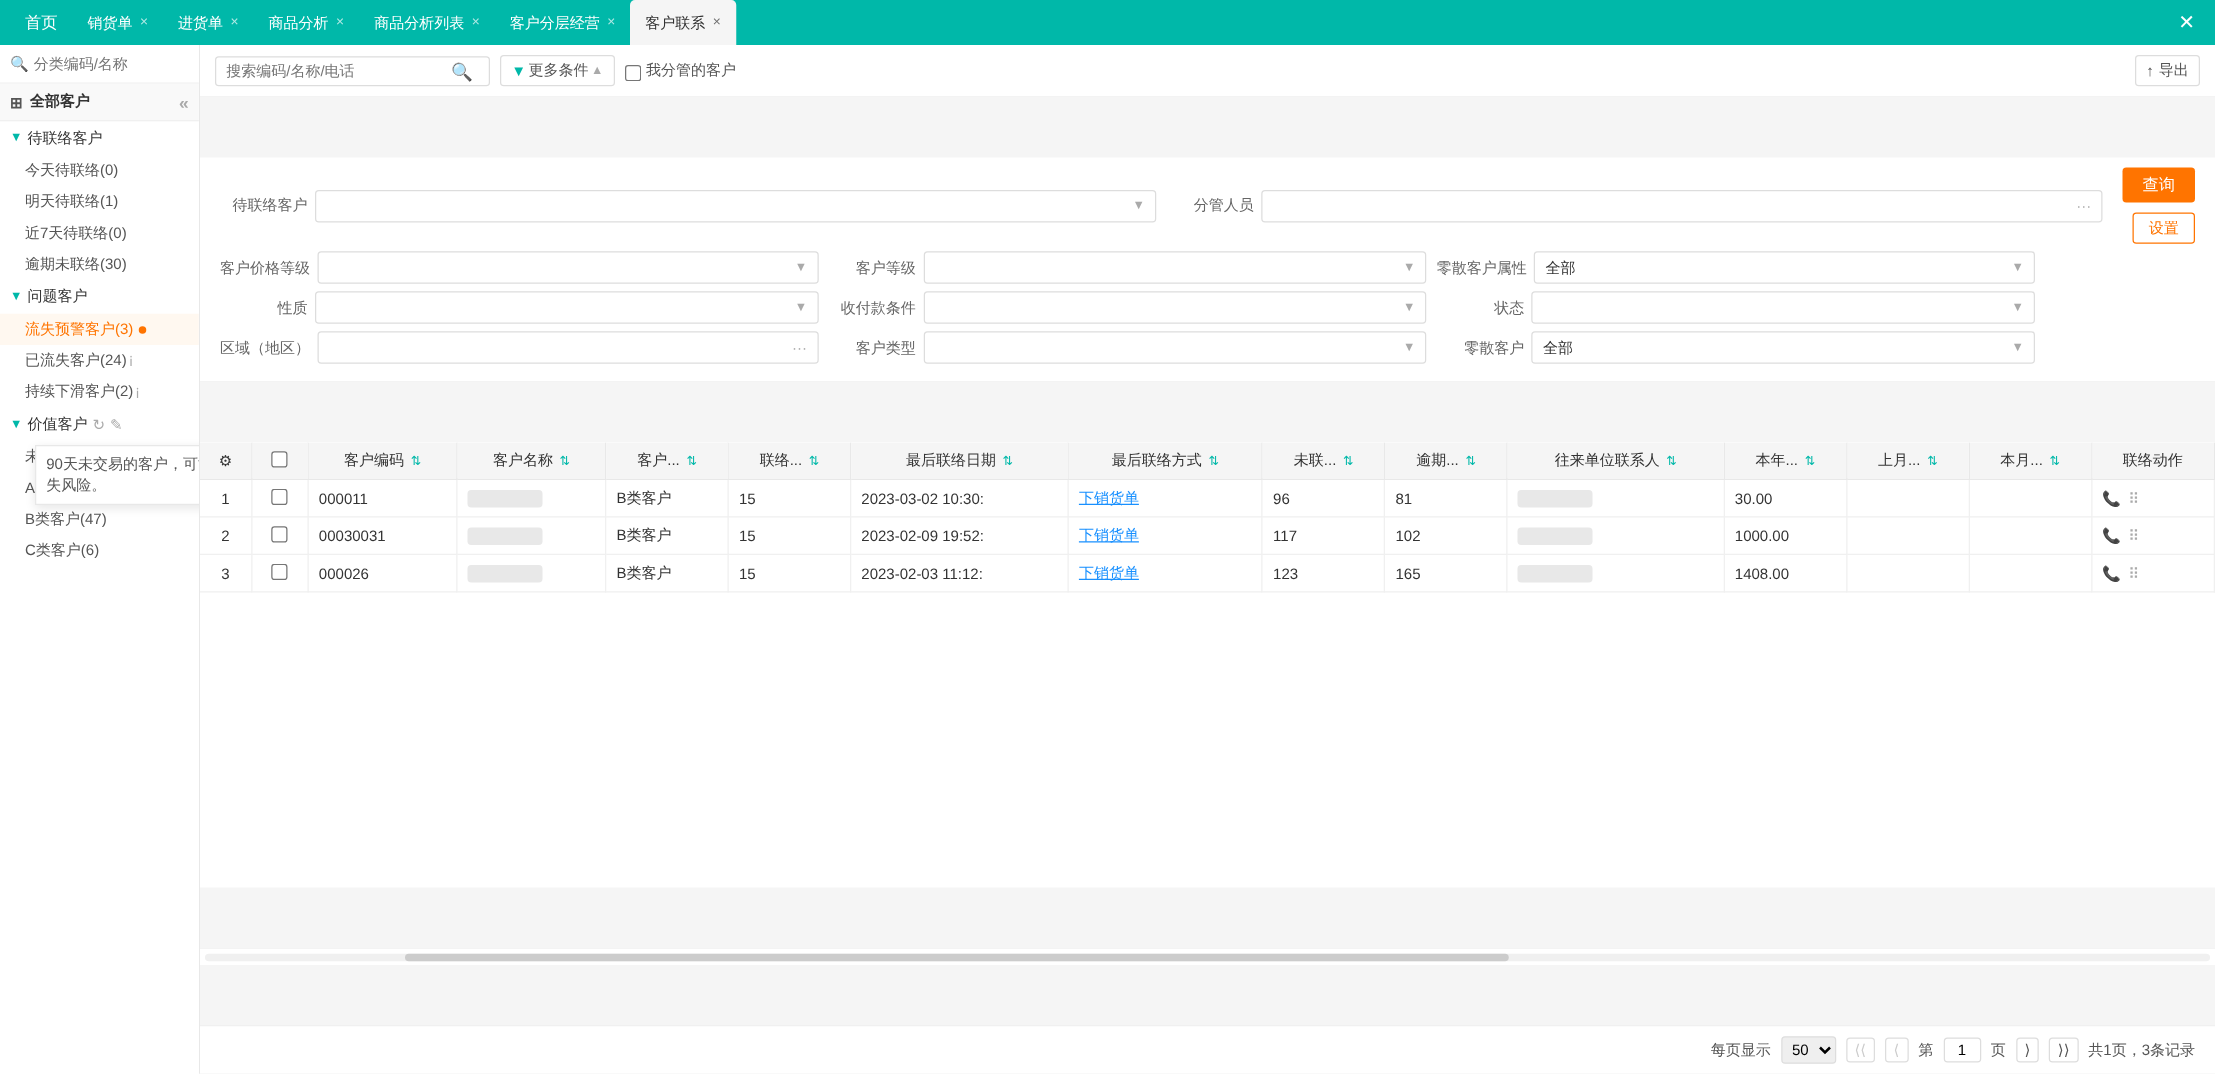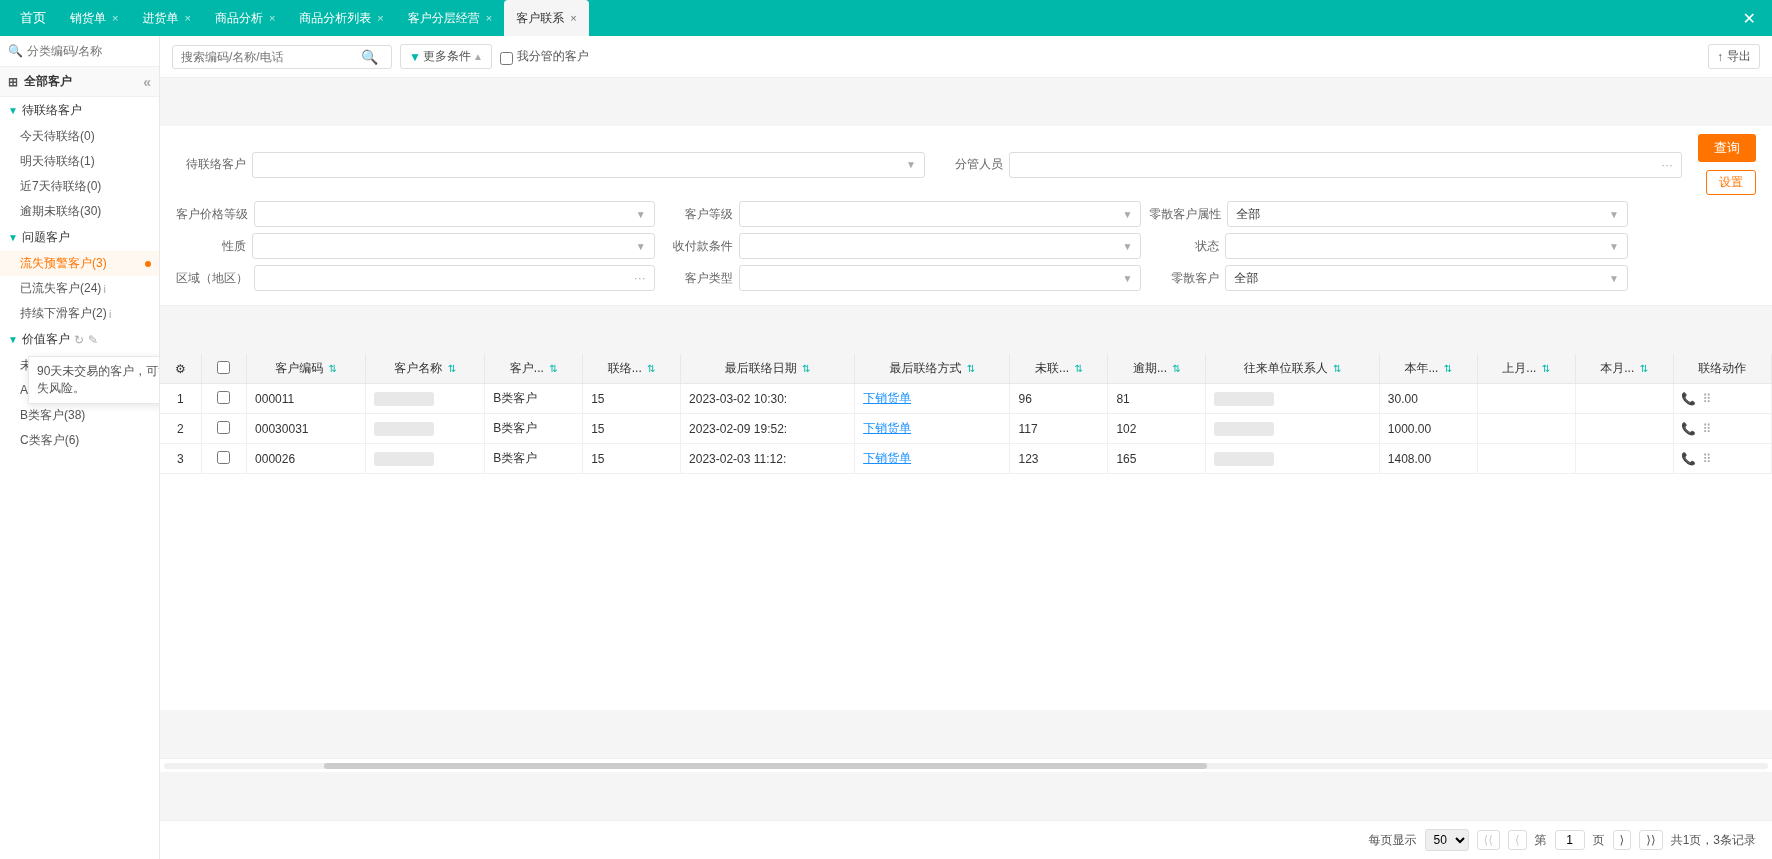--- a/index.html
+++ b/index.html
@@ -119,21 +119,20 @@
       display: flex;
       align-items: center;
       padding: 4px 8px 4px 20px;
       color: #555;
       cursor: pointer;
       font-size: 12px;
     }
     .sidebar-item.active {
       color: #ff7400;
       background: #fff8f0;
-      justify-content: space-between;
     }
     .sidebar-item .dot-icon {
       width: 6px;
       height: 6px;
       border-radius: 50%;
       background: #ff7400;
       margin-left: 4px;
       display: inline-block;
     }
     .tooltip-box {
@@ -511,21 +510,21 @@
       <span style="margin-left:4px;color:#aaa;cursor:pointer;">↻</span>
       <span style="margin-left:4px;color:#aaa;cursor:pointer;">✎</span>
     </div>
     <div class="sidebar-item">
       <span>未分组(32)</span>
     </div>
     <div class="sidebar-item">
       <span>A类客户(1)</span>
     </div>
     <div class="sidebar-item">
-      <span>B类客户(38)</span>
+      <span>B类客户(47)</span>
     </div>
     <div class="sidebar-item">
       <span>C类客户(6)</span>
     </div>
   </div>
 
   <div class="content-area">
 
     <div class="search-bar">
       <div class="search-input-wrap">

